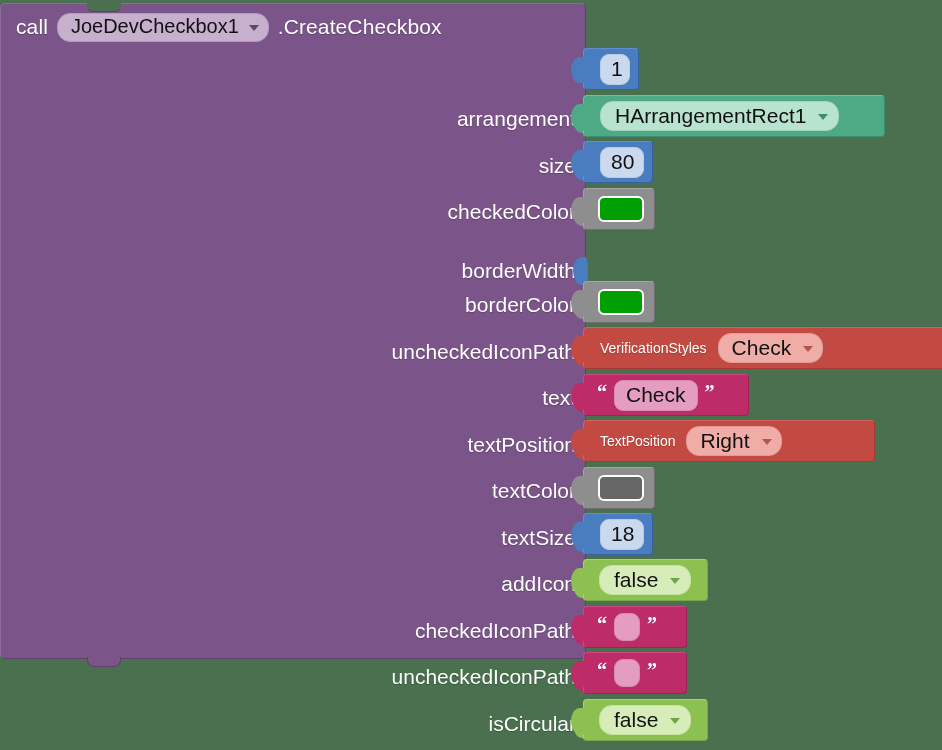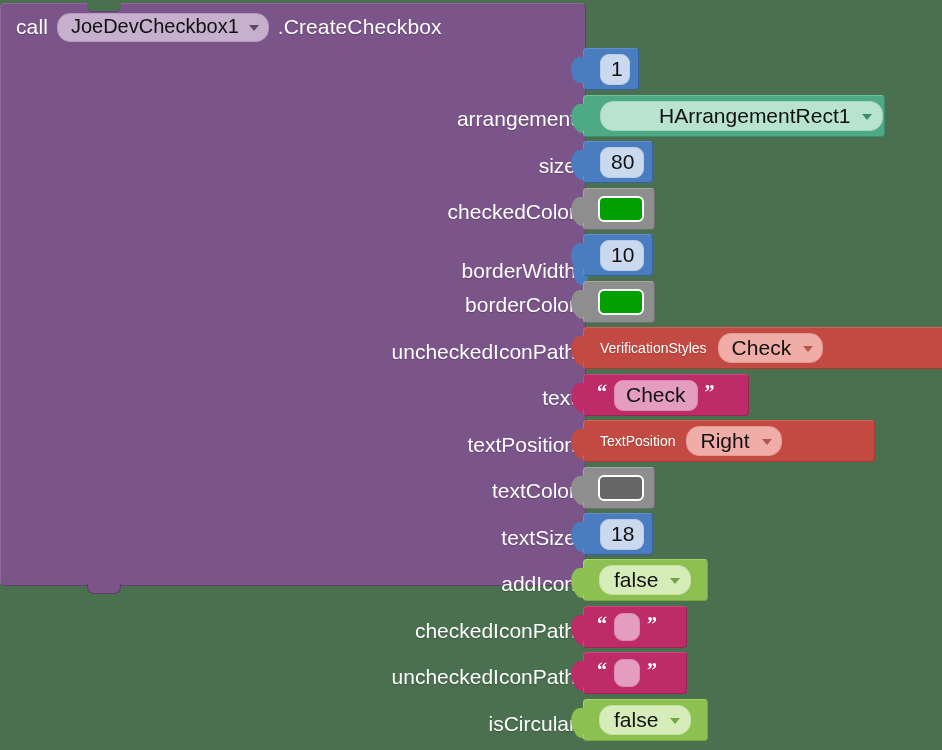--- a/index.html
+++ b/index.html
@@ -17,21 +17,21 @@
     height: 750px;
     background: #4a7050;
   }
 
   
   #call-block {
     position: absolute;
     left: 0px;
     top: 3px;
     width: 586px;
-    height: 583px;
+    height: 656px;
     background: #7b5589;
     border-top: 1px solid #8f6a9c;
     border-left: 1px solid #8f6a9c;
     border-right: 1px solid #5f3f6c;
     border-bottom: 1px solid #5f3f6c;
     border-radius: 5px 5px 5px 5px;
   }
   
   #call-block-top-notch {
     position: absolute;
@@ -173,21 +173,21 @@
     display: inline-flex;
     align-items: center;
     gap: 12px;
     background: #b8e3ce;
     border: 1px solid #a5d6bd;
     border-radius: 13px;
     padding: 1px 10px 2px 14px;
     height: 30px;
     cursor: pointer;
   }
-  .comp-field .cf-label { color: #111; font-size: 21px; white-space: nowrap; margin-left: 44px; }
+  .comp-field .cf-label { color: #111; font-size: 21px; white-space: nowrap; }
   .caret-green {
     width: 0; height: 0;
     border-left: 5px solid transparent;
     border-right: 5px solid transparent;
     border-top: 6px solid #3f8c69;
     margin-top: 2px;
   }
 
   
   .blk-color {
@@ -438,24 +438,20 @@
   <div class="value-block blk-number" style="left:583px; top:141px; width:70px;">
     <span class="plug plug-number"></span>
     <span class="num-field">80</span>
   </div>
 
   <div class="value-block blk-color" style="left:583px; top:188px; width:72px;">
     <span class="plug plug-color"></span>
     <span class="color-swatch" style="background:#00a000"></span>
   </div>
 
-  <div class="value-block blk-number" style="left:583px; top:234px; width:70px;">
-    <span class="plug plug-number"></span>
-    <span class="num-field">10</span>
-  </div>
 
   <div class="value-block blk-color" style="left:583px; top:281px; width:72px;">
     <span class="plug plug-color"></span>
     <span class="color-swatch" style="background:#00a000"></span>
   </div>
 
   <div class="value-block blk-enum" style="left:583px; top:327px; width:362px;">
     <span class="plug plug-enum"></span>
     <span class="enum-name">VerificationStyles</span>
     <span class="enum-field">

